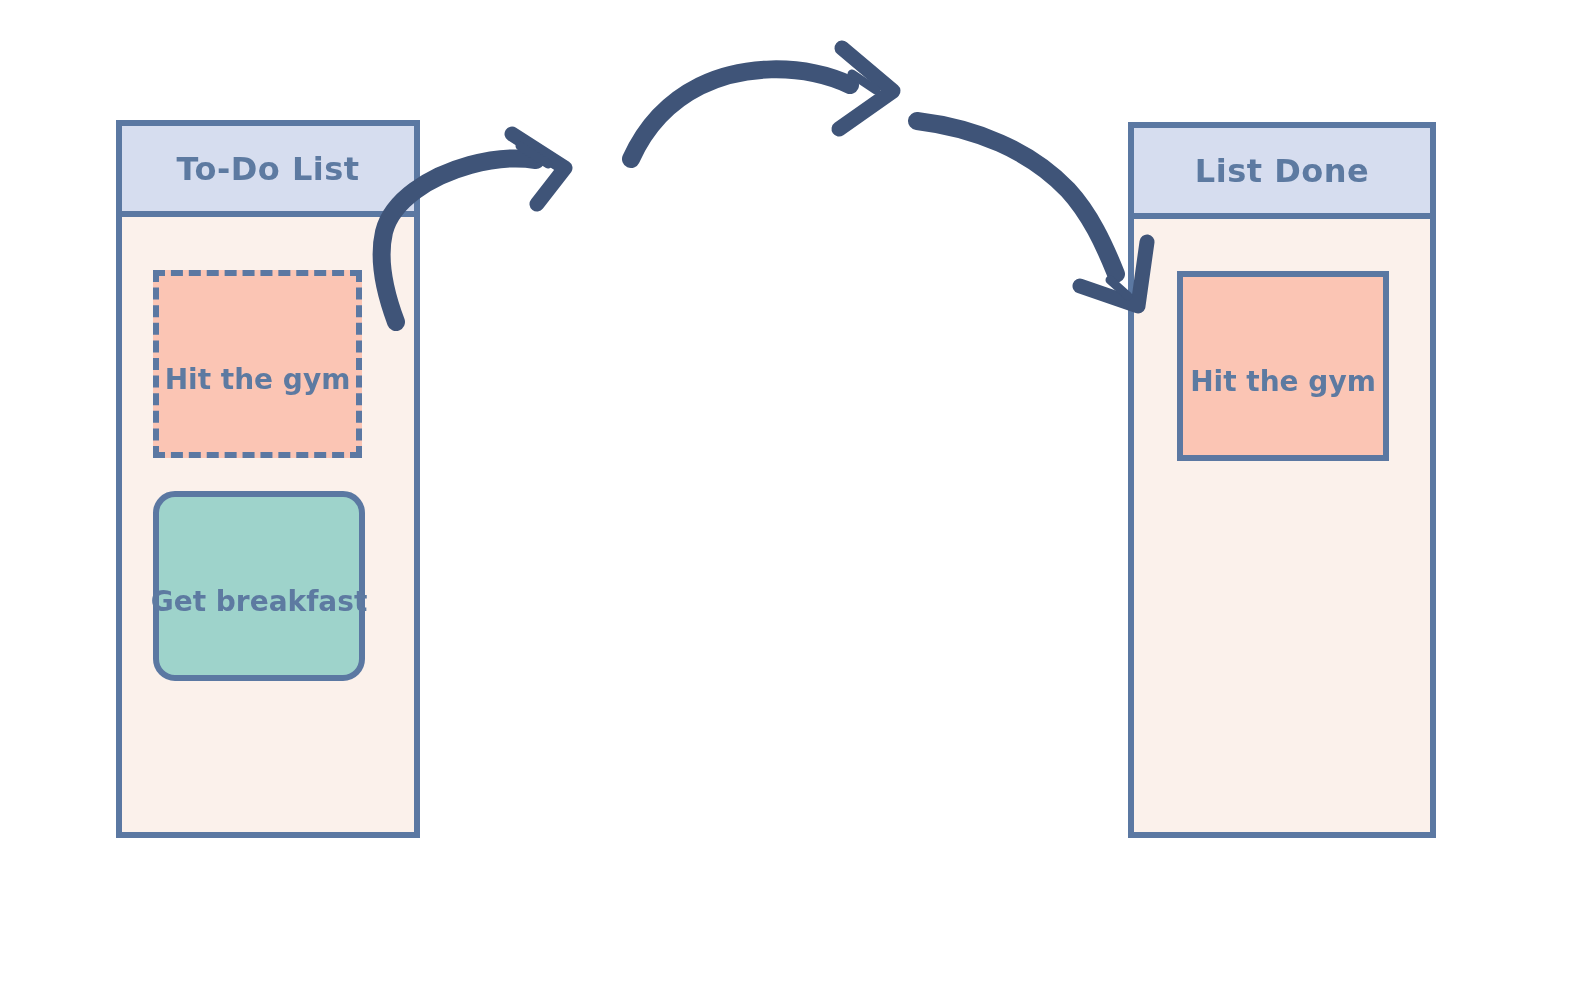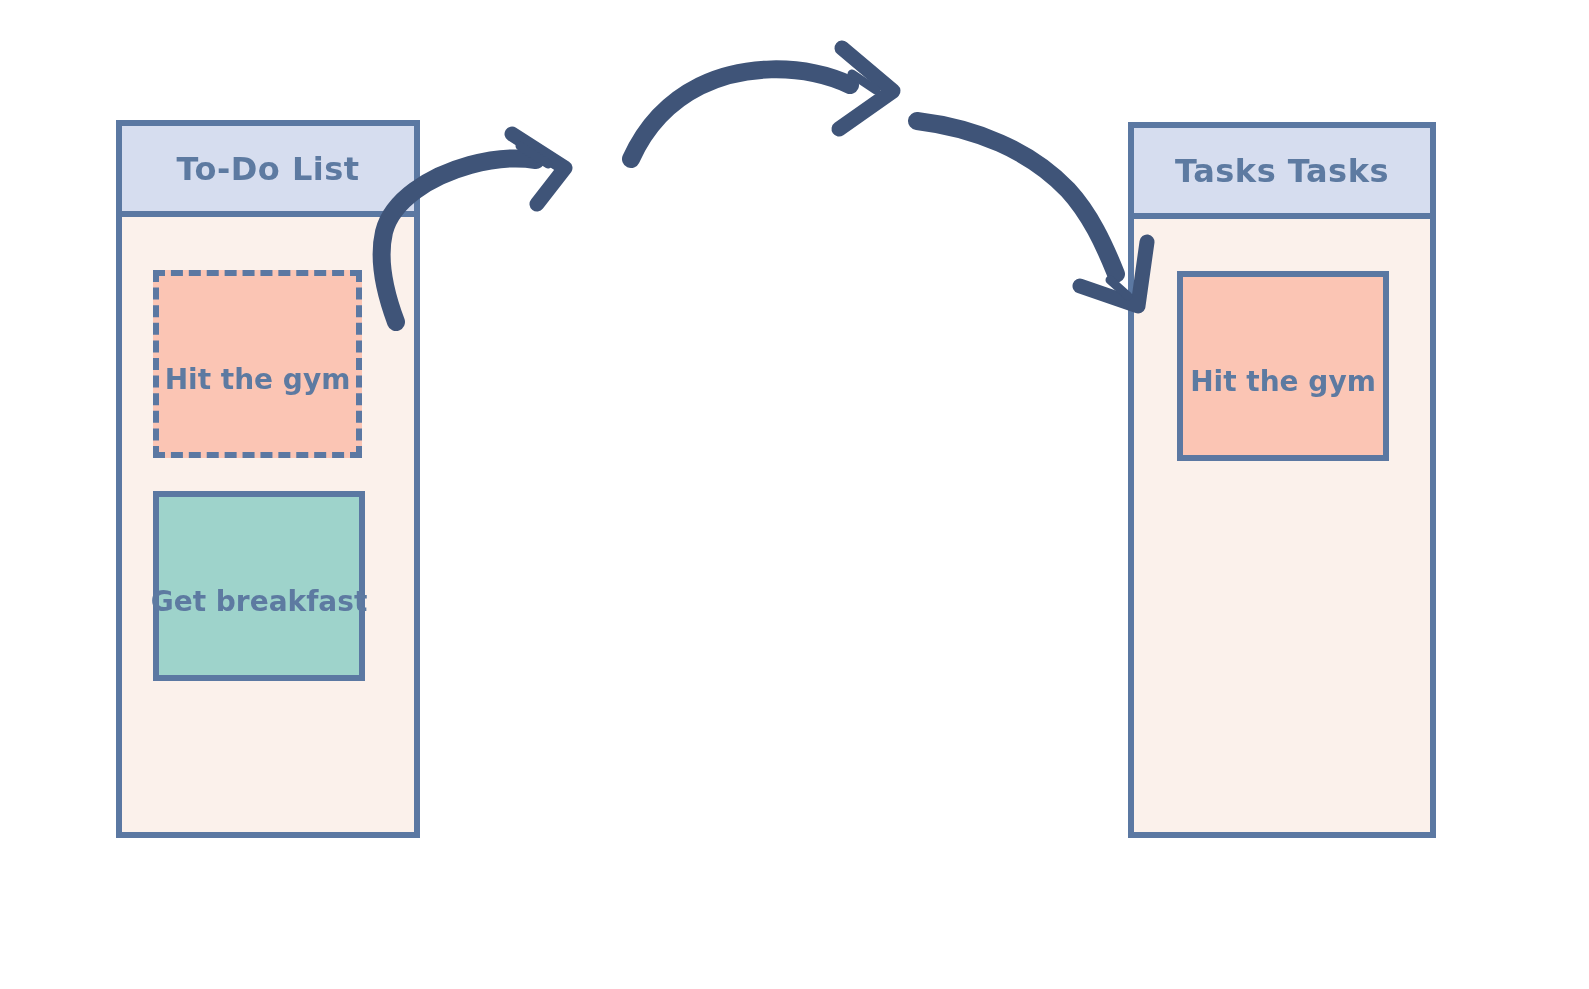--- a/index.html
+++ b/index.html
@@ -47,21 +47,21 @@
     overflow: visible;
   }
   .card-label {
     font-size: 28px;
     font-weight: bold;
     color: var(--color-text, #5d7aa1);
     white-space: nowrap;
     margin-top: 30px;
   }
   .card.salmon { background: var(--color-salmon, #fbc5b4); }
-  .card.teal   { background: var(--color-teal, #9ed3cb); }
+  .card.teal   { background: var(--color-teal, #9ed3cb); border-radius: 22px; }
   .card.solid  { border: 6px solid var(--color-panel_border, #5b78a2); }
   .card.dashed { border: 6px dashed var(--color-panel_border, #5b78a2); }
 
   #todo-panel  { left: 116px; top: 120px; width: 304px; height: 718px; }
   #done-panel  { left: 1128px; top: 122px; width: 308px; height: 716px; }
 
   #todo-card-0 { left: 31px;  top: 144px; width: 209px; height: 188px; }
   #todo-card-1 { left: 31px;  top: 365px; width: 212px; height: 190px; }
   #done-card-0 { left: 43px;  top: 143px; width: 212px; height: 190px; }
 
@@ -92,21 +92,21 @@
     <div class="card dashed salmon" id="todo-card-0">
       <span class="card-label">Hit the gym</span>
     </div>
     <div class="card solid teal" id="todo-card-1">
       <span class="card-label">Get breakfast</span>
     </div>
   </div>
 
   <div class="panel" id="done-panel">
     <div class="panel-header">
-      <span class="panel-title">Tasks Tasks</span>
+      <span class="panel-title">List Done</span>
     </div>
     <div class="card solid salmon" id="done-card-0">
       <span class="card-label">Hit the gym</span>
     </div>
   </div>
 
   <svg id="arrow-overlay" viewBox="0 0 1589 989" xmlns="http://www.w3.org/2000/svg">
 
     <g>
       <path class="arrow-stroke" stroke-width="18" d="M 396 322 C 384 290 378 258 384 232 C 392 200 430 176 470 165 C 496 158 518 157 536 160"></path>

